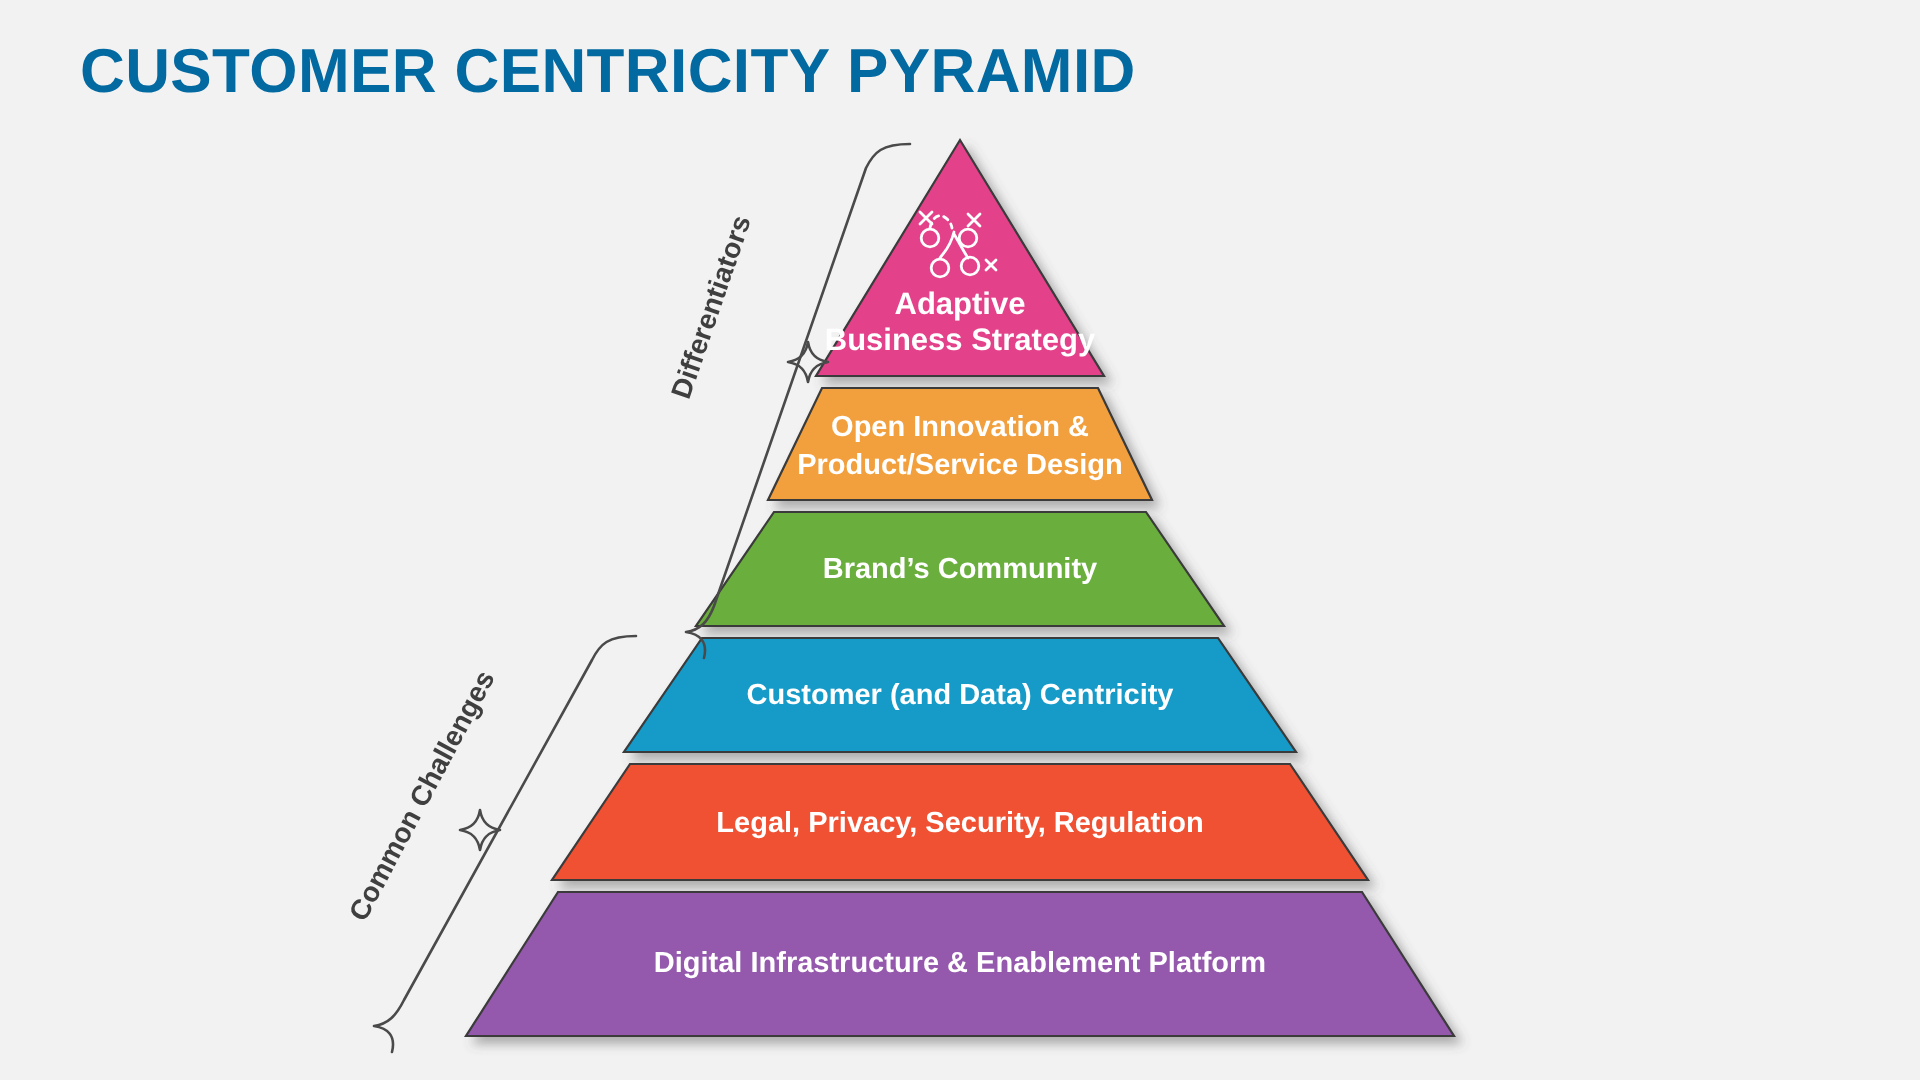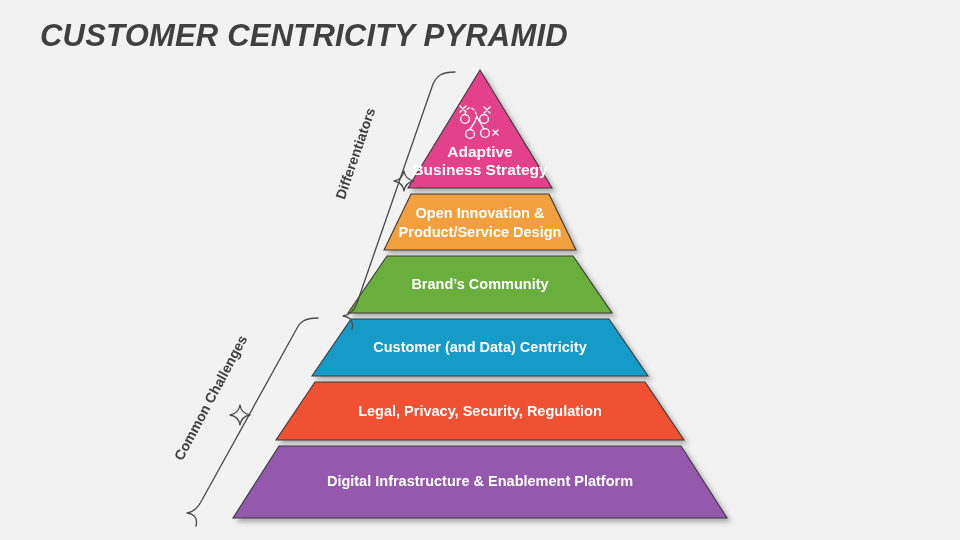--- a/index.html
+++ b/index.html
@@ -14,24 +14,23 @@
     overflow: hidden;
     position: relative;
   }
   #page-title {
     position: absolute;
     left: 40px;
     top: 18px;
     font-size: 31px;
     font-weight: bold;
     letter-spacing: 0.2px;
-    color: #404040;
+    color: #0369a1;
     font-family: "Liberation Sans", sans-serif;
     white-space: nowrap;
-    font-style: italic;
   }
   #pyramid-stage {
     position: absolute;
     left: 0;
     top: 0;
     width: 960px;
     height: 540px;
   }
   .tier-label {
     font-family: "Liberation Sans", sans-serif;

